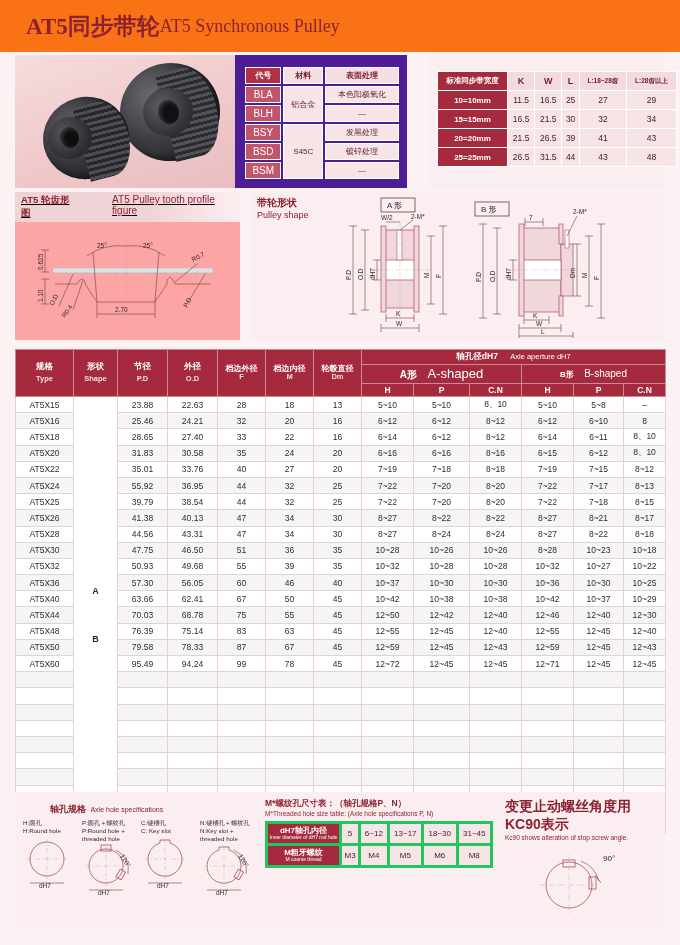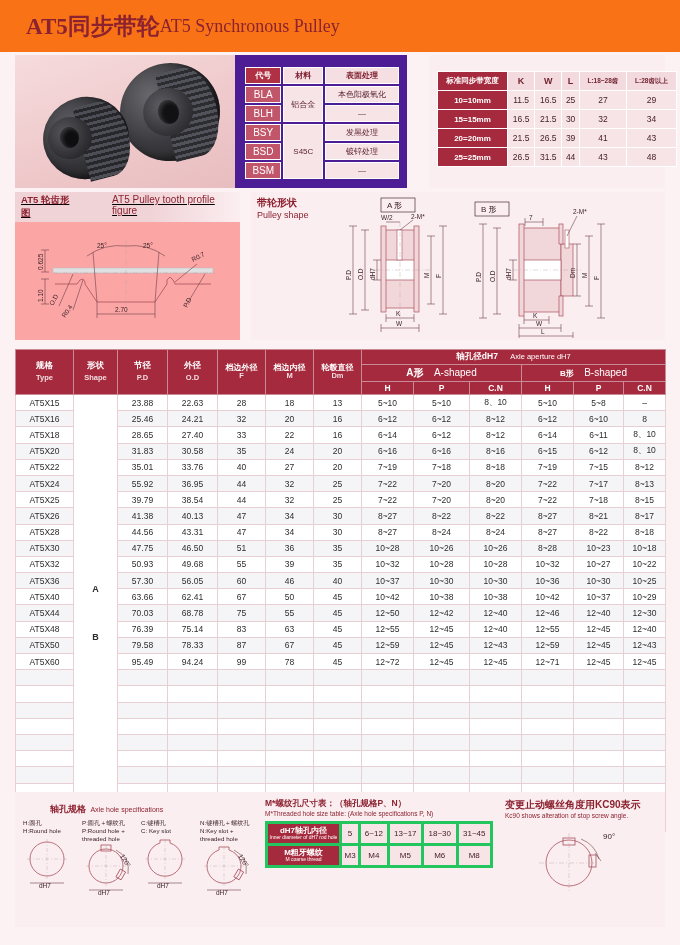--- a/index.html
+++ b/index.html
@@ -207,21 +207,21 @@
   .thread-title-en { font-size:6.5px; color:#8c2230; }
   table.thread {
     border-collapse:collapse; margin-top:4px; width:228px; font-size:8px;
   }
   table.thread td { border:3px solid #22c55e; text-align:center; height:22px; }
   table.thread td.rh { background:#a62a3d; color:#fff; font-weight:bold; width:74px; font-size:8px; line-height:1.05;}
   table.thread td.rh small { font-size:5px; display:block; font-weight:normal;}
   table.thread td.v { background:#f7e4e7; color:#46202a; }
 
   .kc-sec { position:absolute; left:490px; top:6px; width:155px; }
-  .kc-cn { font-size:10px; font-weight:bold; color:#8c2230; }
+  .kc-cn { font-size:14px; font-weight:bold; color:#8c2230; }
   .kc-en { font-size:6.5px; color:#8c2230; }
 
   svg { display:block; overflow:visible; }
   .dim { stroke:#6b4147; stroke-width:.6; fill:none; }
   .part { stroke:#a8505c; stroke-width:.8; fill:none; }
   .txt { font-size:6.5px; fill:#3c2329; font-family:"Liberation Sans",sans-serif;}
 </style>
 </head>
 <body>
 
@@ -553,21 +553,21 @@
             <span class="th-en">Dm</span>
           </th>
           <th colspan="6">
             <span style="font-size:8.5px">轴孔径dH7</span>
             <span style="font-size:7.5px;margin-left:10px;font-weight:normal">Axle aperture dH7</span>
           </th>
         </tr>
         <tr>
           <th colspan="3">
             <span style="font-size:10px">A形</span>
-            <span style="font-size:10px;margin-left:8px;font-weight:normal">A-shaped</span>
+            <span style="font-size:13px;margin-left:8px;font-weight:normal">A-shaped</span>
           </th>
           <th colspan="3">
             <span style="font-size:8px">B形</span>
             <span style="font-size:10px;margin-left:8px;font-weight:normal">B-shaped</span>
           </th>
         </tr>
         <tr>
           <th>H</th>
           <th>P</th>
           <th>C.N</th>

